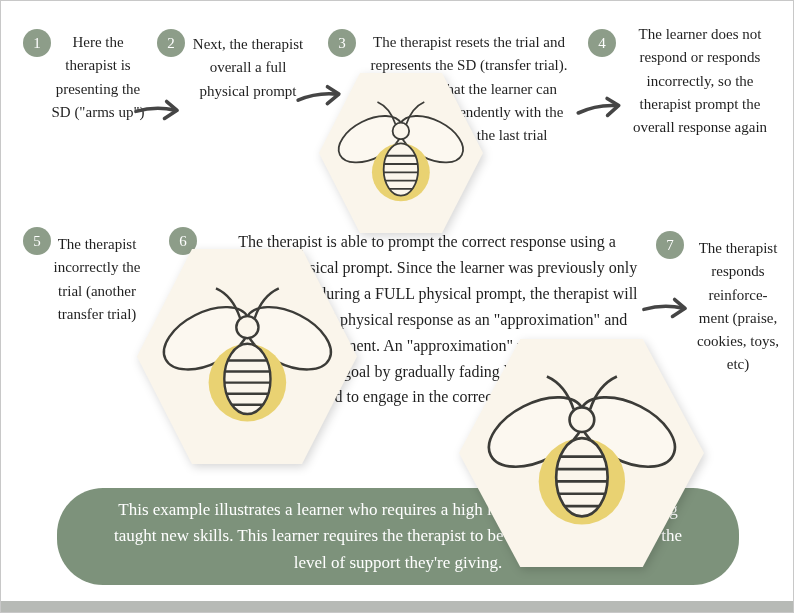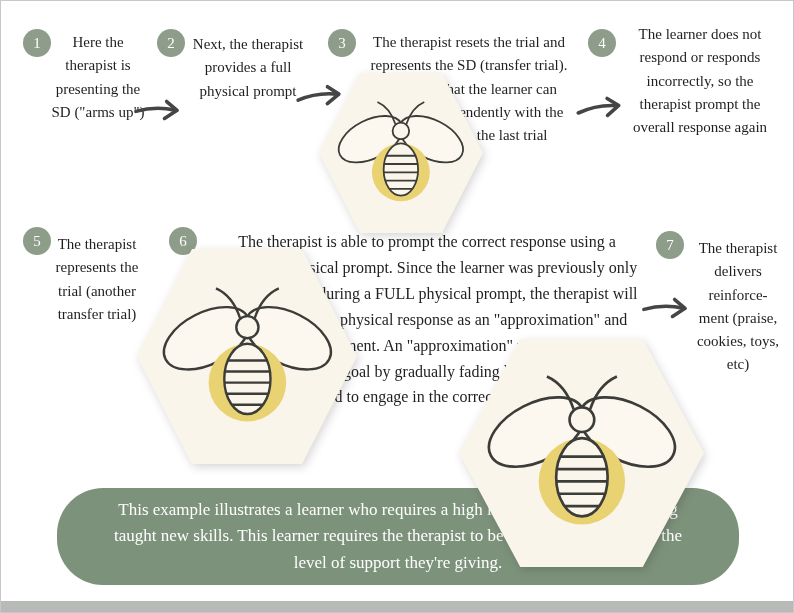--- a/index.html
+++ b/index.html
@@ -94,51 +94,51 @@
 
   <div class="num-circle" style="left:22px;top:28px">1</div>
   <div class="step-text" style="left:48px;top:30px;width:98px">Here the therapist is presenting the SD ("arms up")</div>
 
   <svg class="arrow" style="left:132px;top:96px;transform:rotate(4deg)" width="52" height="28" viewBox="0 0 52 28">
     <path d="M3 16 Q 22 9 42 12"></path>
       <path d="M33 4 L44 12 L32 21"></path>
   </svg>
 
   <div class="num-circle" style="left:156px;top:28px">2</div>
-  <div class="step-text" style="left:188px;top:32px;width:118px">Next, the therapist provides a full physical prompt</div>
+  <div class="step-text" style="left:188px;top:32px;width:118px">Next, the therapist overall a full physical prompt</div>
 
   <svg class="arrow" style="left:294px;top:82px;transform:rotate(-3deg)" width="52" height="28" viewBox="0 0 52 28">
     <path d="M3 16 Q 22 9 42 12"></path>
       <path d="M33 4 L44 12 L32 21"></path>
   </svg>
 
   <div class="num-circle" style="left:327px;top:28px">3</div>
   <div class="step-text" style="left:362px;top:30px;width:212px">The therapist resets the trial and represents the SD (transfer trial). This is so that the learner can respond independently with the skill taught in the last trial</div>
 
   <svg class="arrow" style="left:574px;top:94px;transform:rotate(-5deg)" width="52" height="28" viewBox="0 0 52 28">
     <path d="M3 16 Q 22 9 42 12"></path>
       <path d="M33 4 L44 12 L32 21"></path>
   </svg>
 
   <div class="num-circle" style="left:587px;top:28px">4</div>
   <div class="step-text" style="left:618px;top:22px;width:162px">The learner does not respond or responds incorrectly, so the therapist prompt the overall response again</div>
 
   <div class="num-circle" style="left:22px;top:226px">5</div>
-  <div class="step-text" style="left:48px;top:232px;width:96px">The therapist represents the trial (another transfer trial)</div>
+  <div class="step-text" style="left:48px;top:232px;width:96px">The therapist incorrectly the trial (another transfer trial)</div>
 
   <div class="num-circle" style="left:168px;top:226px">6</div>
   <div class="step-text big" style="left:210px;top:228px;width:432px">The therapist is able to prompt the correct response using a PARTIAL physical prompt. Since the learner was previously only able to respond during a FULL physical prompt, the therapist will accept the partial physical response as an "approximation" and deliver reinforcement. An "approximation" means progress towards the overall goal by gradually fading how much support is needed to engage in the correct response</div>
 
   <svg class="arrow" style="left:640px;top:294px;transform:rotate(4deg)" width="52" height="28" viewBox="0 0 52 28">
     <path d="M3 16 Q 22 9 42 12"></path>
       <path d="M33 4 L44 12 L32 21"></path>
   </svg>
 
   <div class="num-circle" style="left:655px;top:230px">7</div>
-  <div class="step-text" style="left:694px;top:236px;width:86px">The therapist delivers reinforce-ment (praise, cookies, toys, etc)</div>
+  <div class="step-text" style="left:694px;top:236px;width:86px">The therapist responds reinforce-ment (praise, cookies, toys, etc)</div>
 
   <div class="footer-box">
     <p>This example illustrates a learner who requires a high level of support while being taught new skills. This learner requires the therapist to be extremely sensitive to the level of support they're giving.</p>
   </div>
 
   <div class="bee-wrap" style="left:318px;top:72px;width:164px;height:160px">
     <div class="bee-hex">
       <svg class="bee-svg" viewBox="0 0 100 96">
           <use href="#bee"></use>
         </svg>

